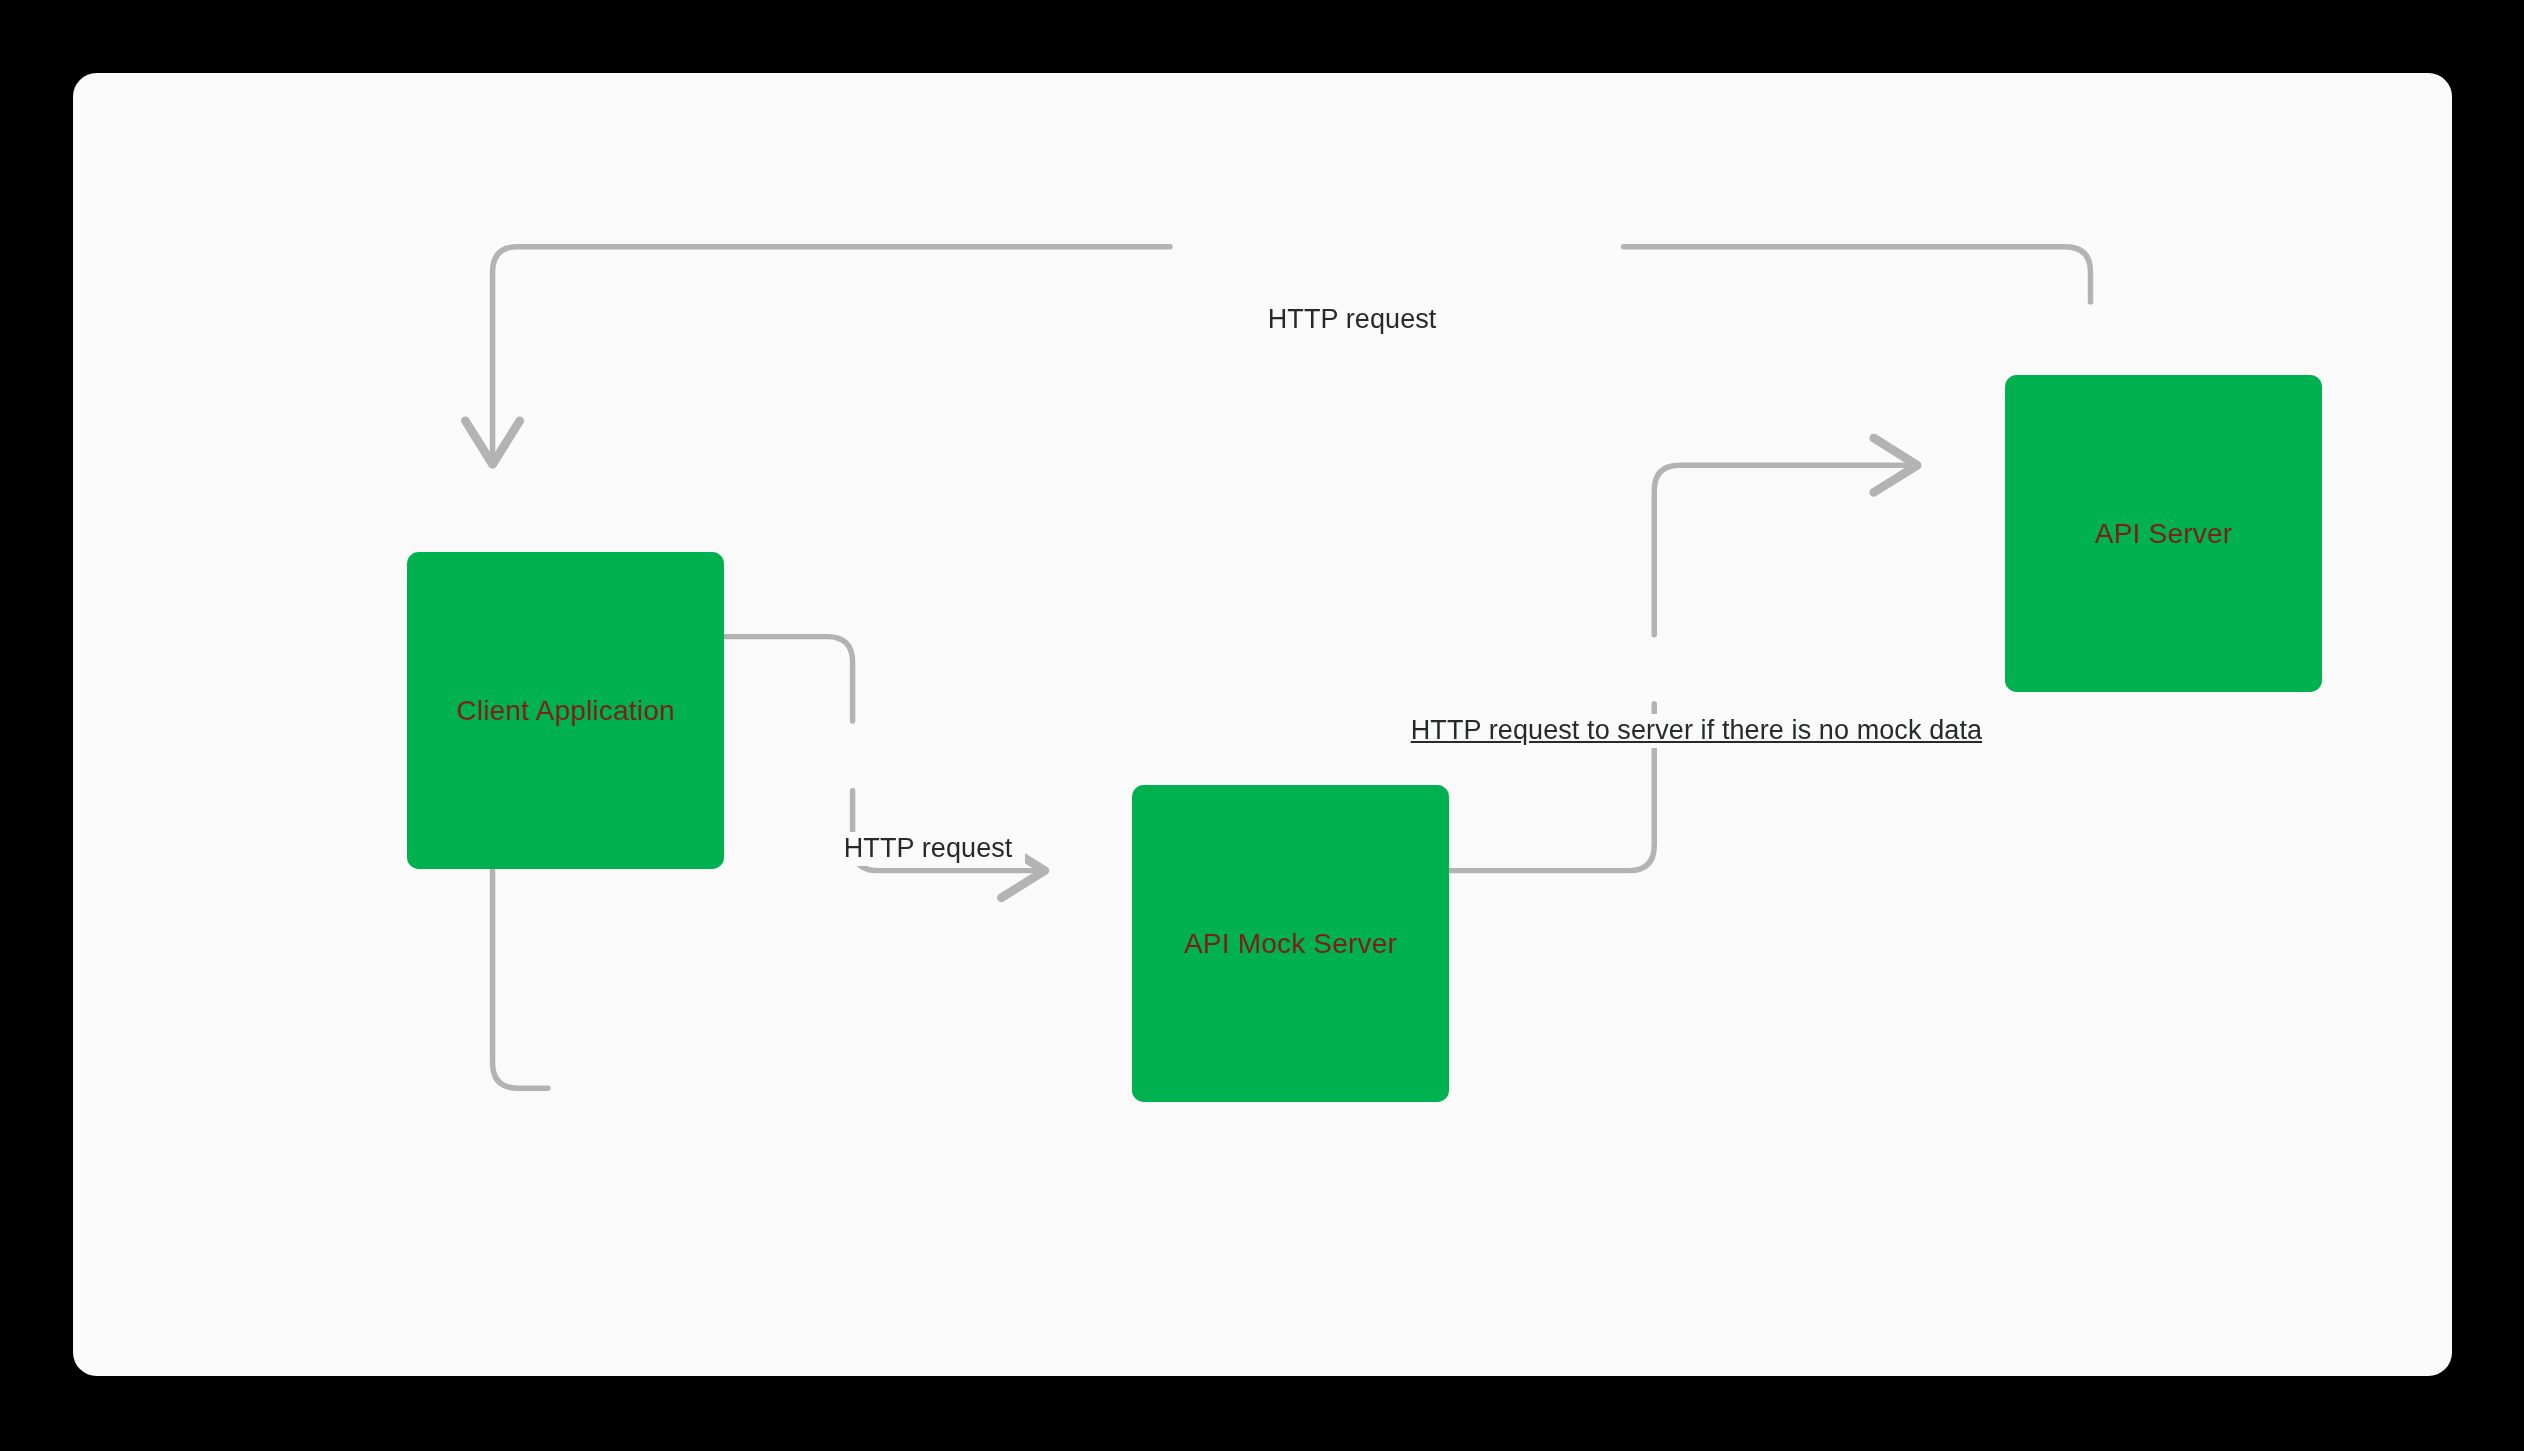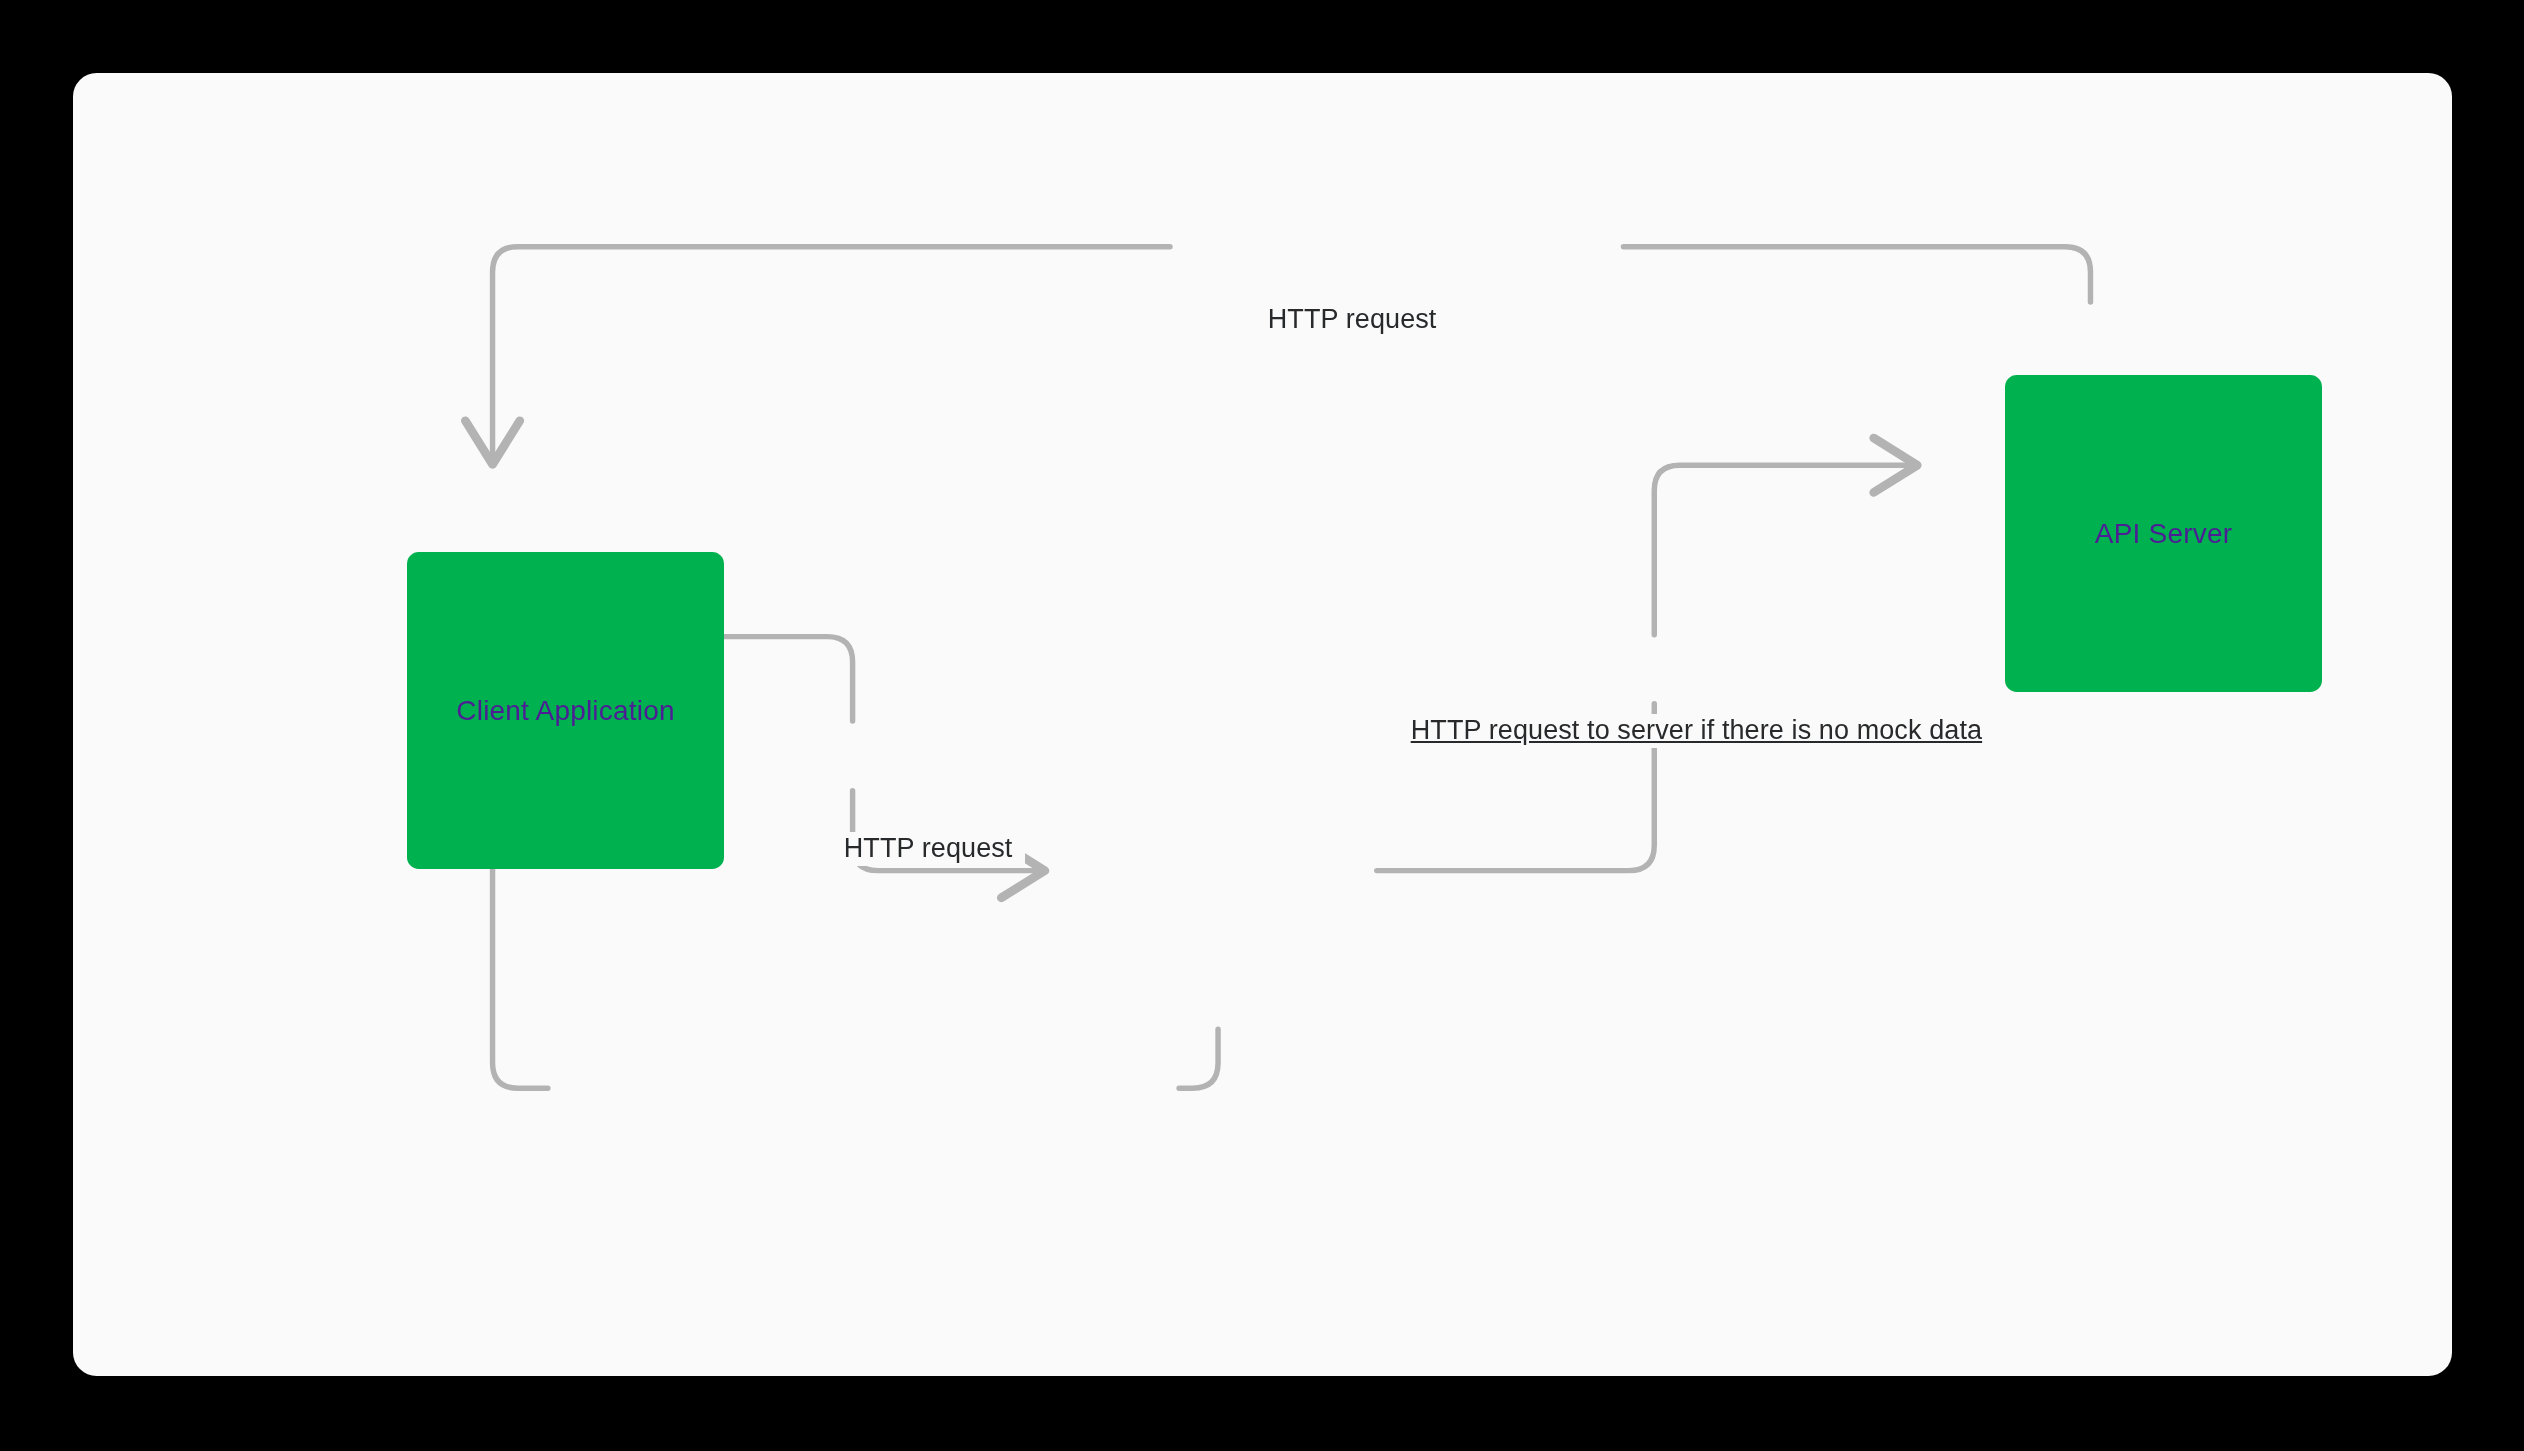--- a/index.html
+++ b/index.html
@@ -41,21 +41,21 @@
     position: absolute;
     width: 317px;
     height: 317px;
     border-radius: 11.8px;
     display: flex;
     align-items: center;
     justify-content: center;
     box-sizing: border-box;
   }
   .node-label {
-    color: #4c1d95;
+    color: #7f1d1d;
     font-size: 28px;
     font-family: "Liberation Sans", sans-serif;
     font-weight: 400;
     letter-spacing: 0.2px;
     text-align: center;
     line-height: 1.2;
     white-space: nowrap;
   }
   .edge-label {
     position: absolute;
@@ -111,20 +111,23 @@
 
         <path d="M 1343 1135 L 1343 1172 Q 1343 1200 1315 1200 L 1300 1200"></path>
         <path d="M 604 1200 L 571 1200 Q 543 1200 543 1172 L 543 898" marker-end="url(#arrowhead-up)"></path>
       </g>
     </svg>
 
     <div class="node-box" id="node-client" style="background:#00B14F;">
       <span class="node-label">Client Application</span>
     </div>
 
+    <div class="node-box" id="node-mock" style="background:#00B14F;">
+      <span class="node-label">API Mock Server</span>
+    </div>
 
     <div class="node-box" id="node-server" style="background:#00B14F;">
       <span class="node-label">API Server</span>
     </div>
 
     <div class="edge-label" id="label-http-response">HTTP request</div>
 
     <div class="edge-label" id="label-http-request">HTTP request</div>
 
     <div class="edge-label" id="label-no-mock">HTTP request to server if there is no mock data</div>

